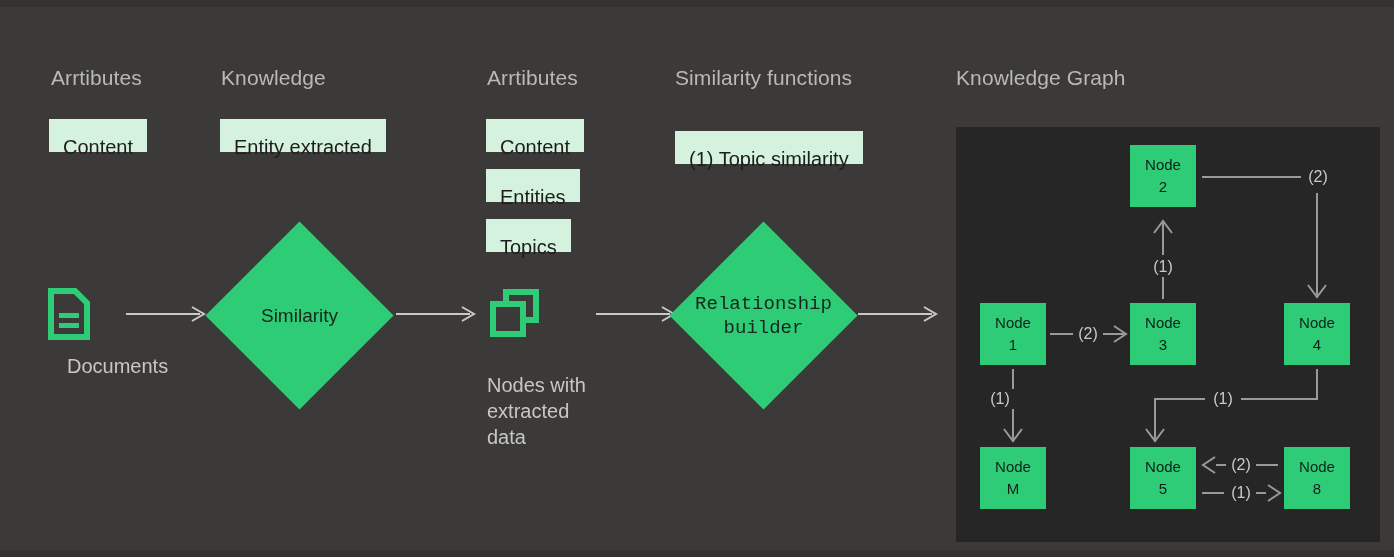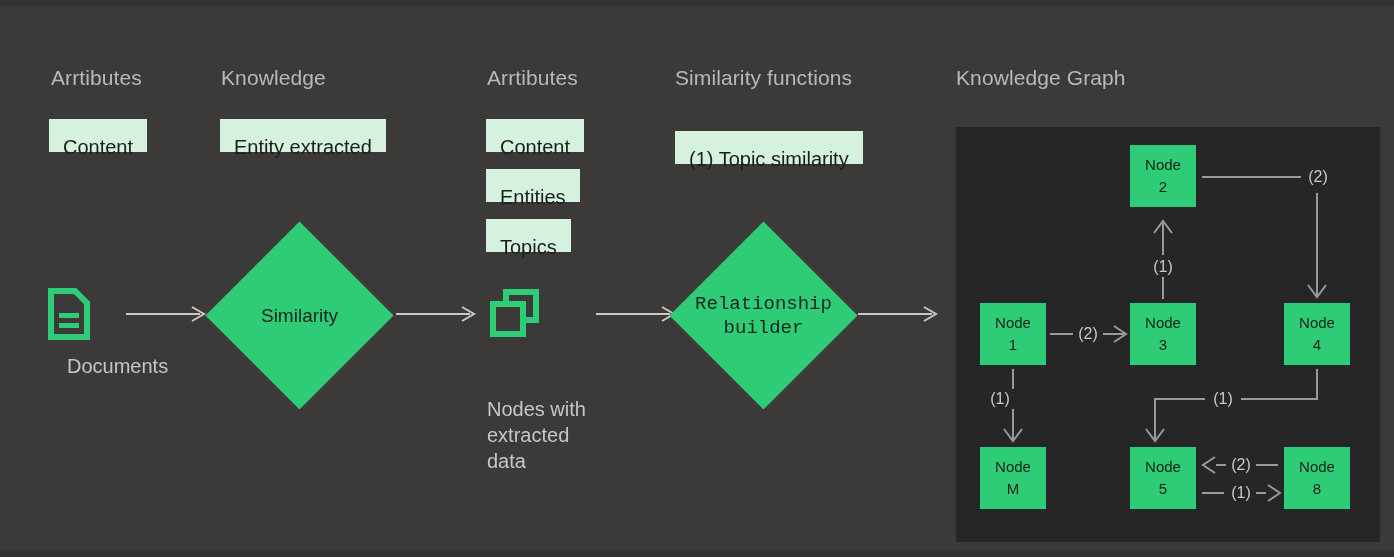--- a/index.html
+++ b/index.html
@@ -133,21 +133,21 @@
       <polyline points="66,3 78,10 66,17" fill="none" stroke="#c9c9c9" stroke-width="2"></polyline>
     </svg>
   </div>
 
   <div class="icon-box" style="left:489px; top:281px; width:52px; height:50px;">
     <svg width="52" height="50" viewBox="0 0 52 50">
       <rect x="17" y="4" width="30" height="28" fill="none" stroke="#2ecc77" stroke-width="6"></rect>
       <rect x="4" y="16" width="30" height="30" fill="#3b3a38" stroke="#2ecc77" stroke-width="6"></rect>
     </svg>
   </div>
-  <div class="caption" style="left:487px; top:365px;margin-top:24px;">Nodes with
+  <div class="caption" style="left:487px; top:365px;">Nodes with
 extracted
 data</div>
 
   <div class="flow-arrow" style="left:596px; top:297px;">
     <svg width="82" height="20" viewBox="0 0 82 20">
       <line x1="0" y1="10" x2="74" y2="10" stroke="#c9c9c9" stroke-width="2"></line>
       <polyline points="66,3 78,10 66,17" fill="none" stroke="#c9c9c9" stroke-width="2"></polyline>
     </svg>
   </div>
 

